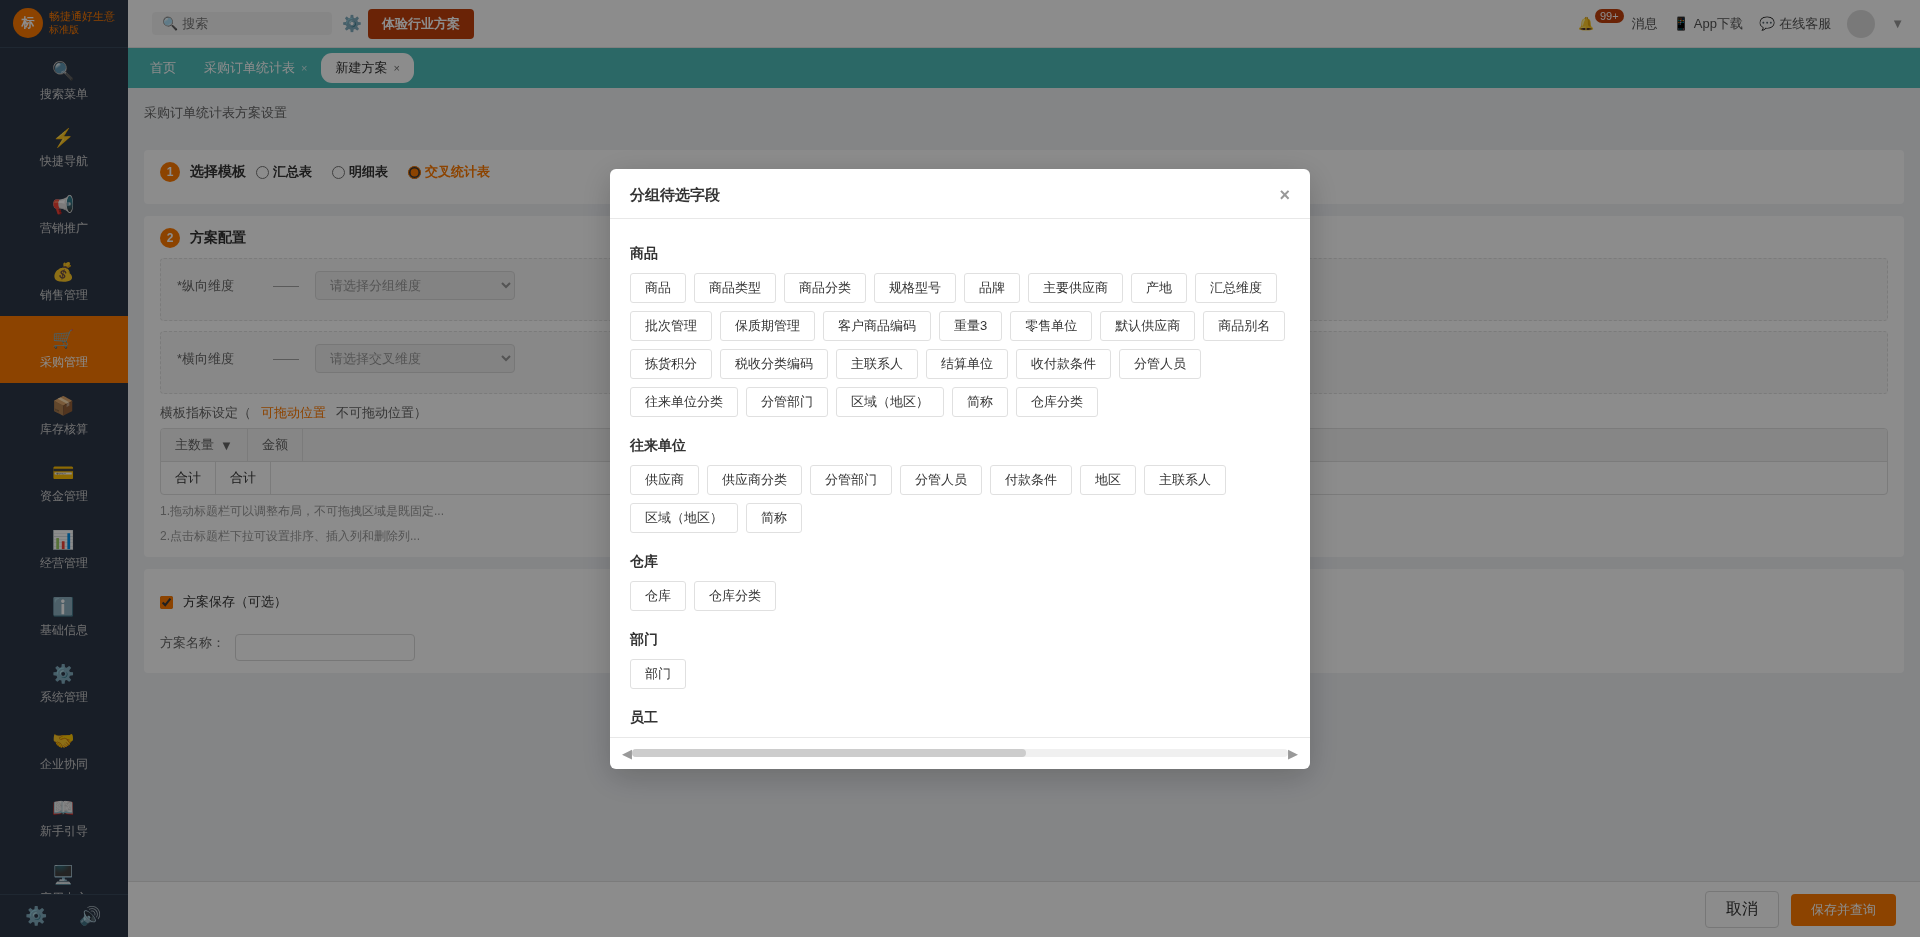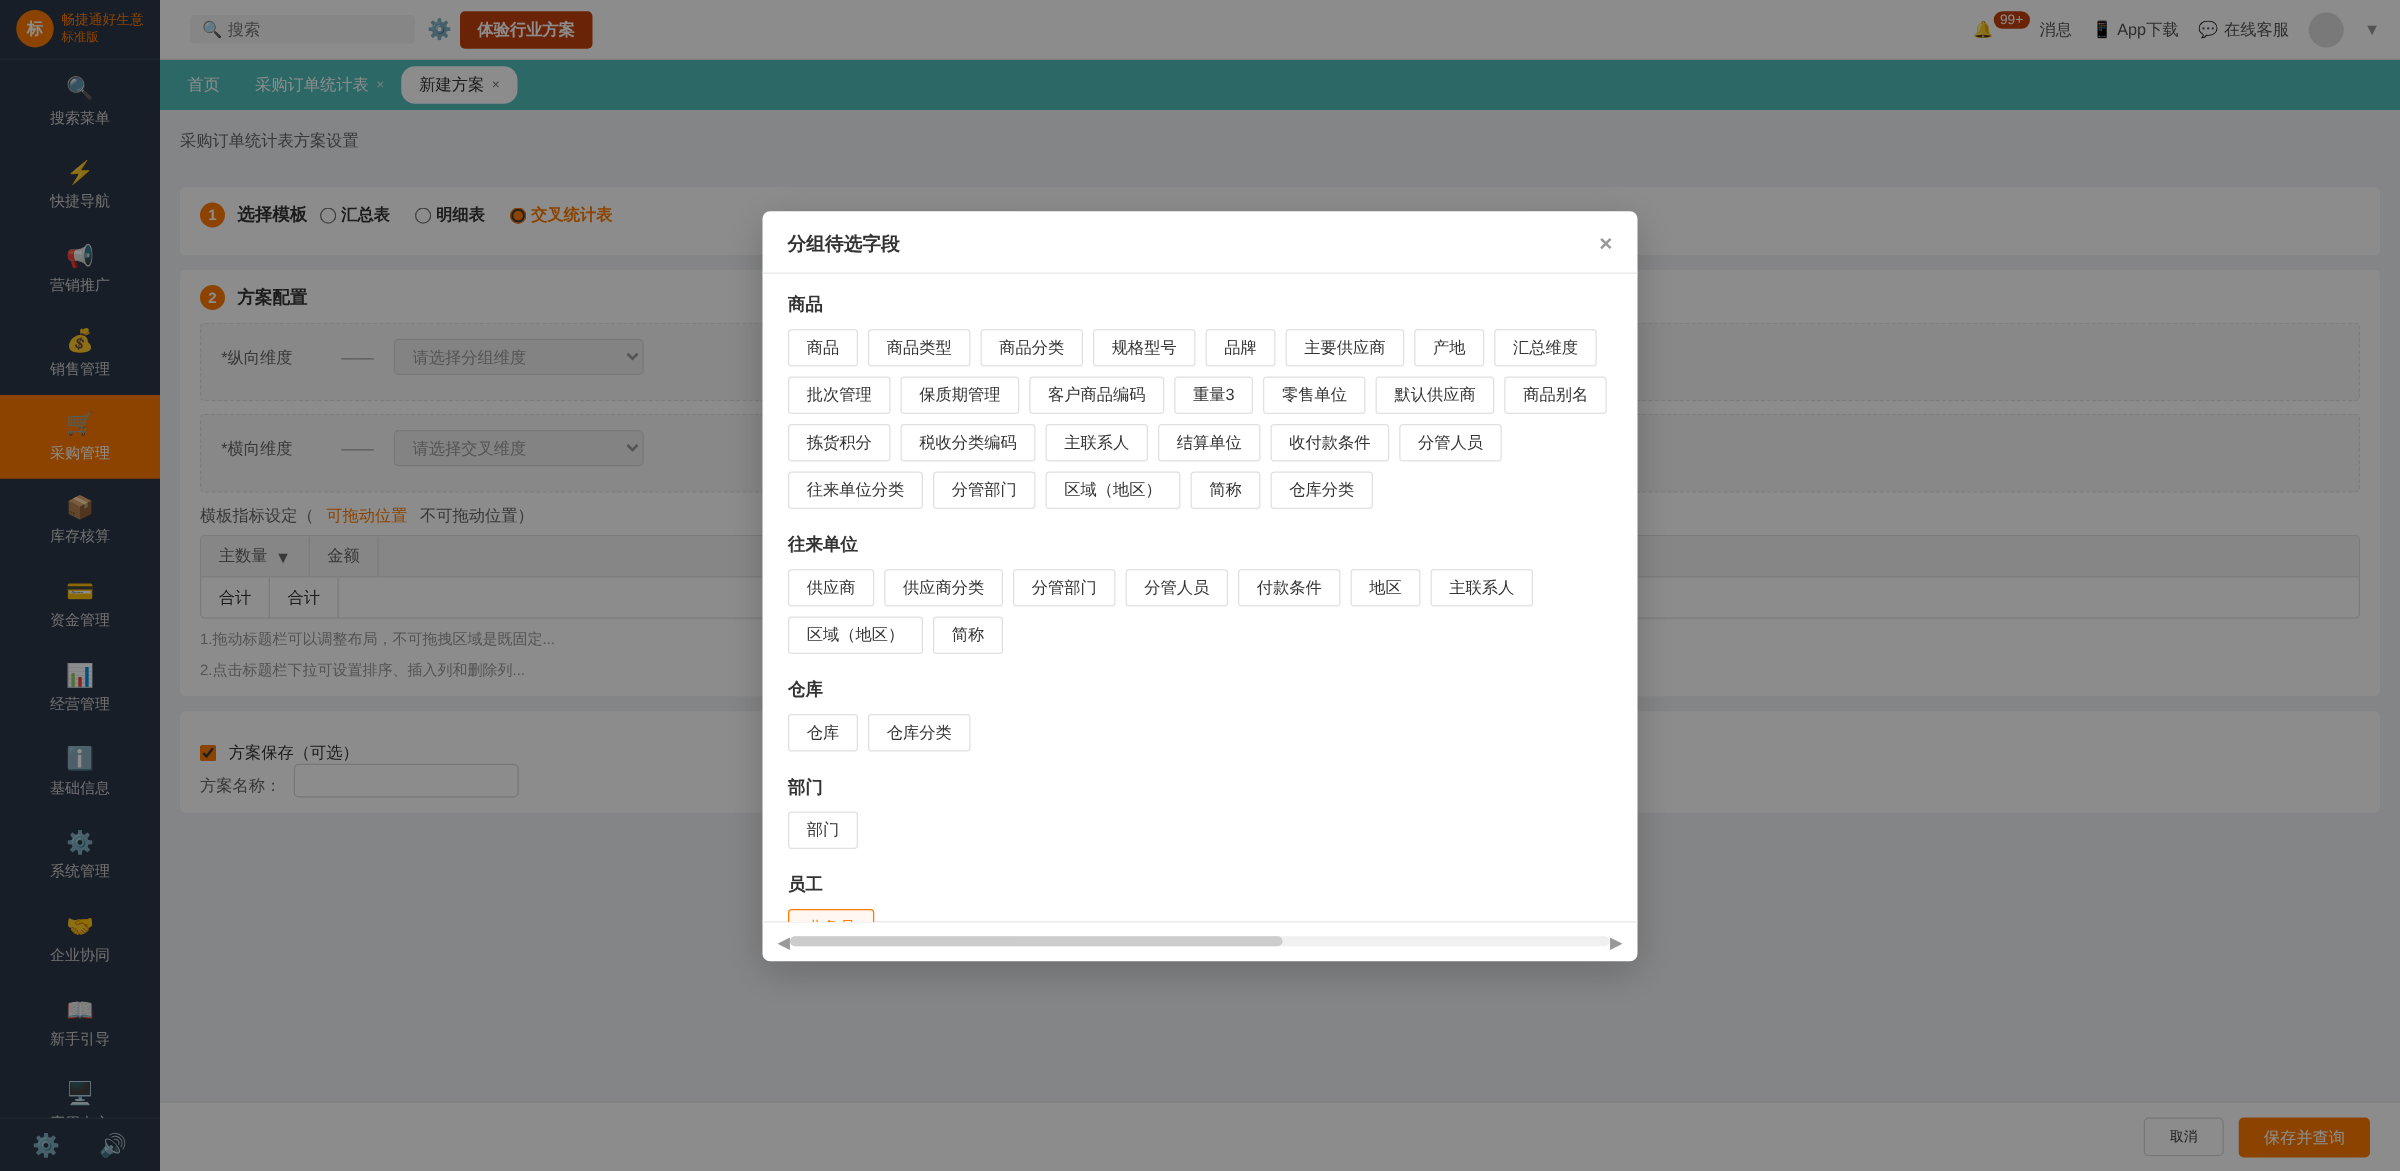--- a/index.html
+++ b/index.html
@@ -231,21 +231,21 @@
     }
 
     .tips-text { font-size: 12px; color: #999; margin-top: 8px; }
 
     .bottom-save {
       display: flex; align-items: center; gap: 10px;
       margin-top: 12px;
     }
     .save-checkbox { accent-color: #ff7b00; }
     .save-label { font-size: 13px; color: #333; }
-    .save-name-row { display: flex; align-items: flex-end; gap: 10px; margin-top: 0; }
+    .save-name-row { display: flex; align-items: flex-start; gap: 10px; margin-top: 23px; }
     .save-name-label { font-size: 13px; color: #666; }
     .save-name-input {
       border: 1px solid #d9d9d9;
       border-radius: 4px;
       padding: 5px 10px;
       font-size: 13px;
       width: 180px;
     }
 
     .bottom-buttons {
@@ -261,21 +261,21 @@
       justify-content: flex-end;
       padding: 0 24px;
       gap: 12px;
       z-index: 200;
     }
     .btn-cancel {
       border: 1px solid #d9d9d9;
       background: #fff;
       border-radius: 4px;
       padding: 7px 20px;
-      font-size: 11px;
+      font-size: 16px;
       cursor: pointer;
       color: #333;
     }
     .btn-save-query {
       background: #ff7b00;
       color: #fff;
       border: none;
       border-radius: 4px;
       padding: 7px 20px;
       font-size: 13px;
@@ -306,21 +306,21 @@
       padding: 16px 20px 12px;
       border-bottom: 1px solid #e8e8e8;
       font-size: 15px; font-weight: bold; color: #333;
     }
     .modal-close {
       cursor: pointer; font-size: 18px; color: #999;
     }
     .modal-body {
       flex: 1;
       overflow-y: auto;
-      padding: 16px 20px;
+      padding: 26px 20px;
     }
     .modal-footer {
       padding: 8px 12px;
       border-top: 1px solid #e8e8e8;
       display: flex;
       align-items: center;
       justify-content: center;
     }
     .modal-scrollbar {
       height: 8px;

